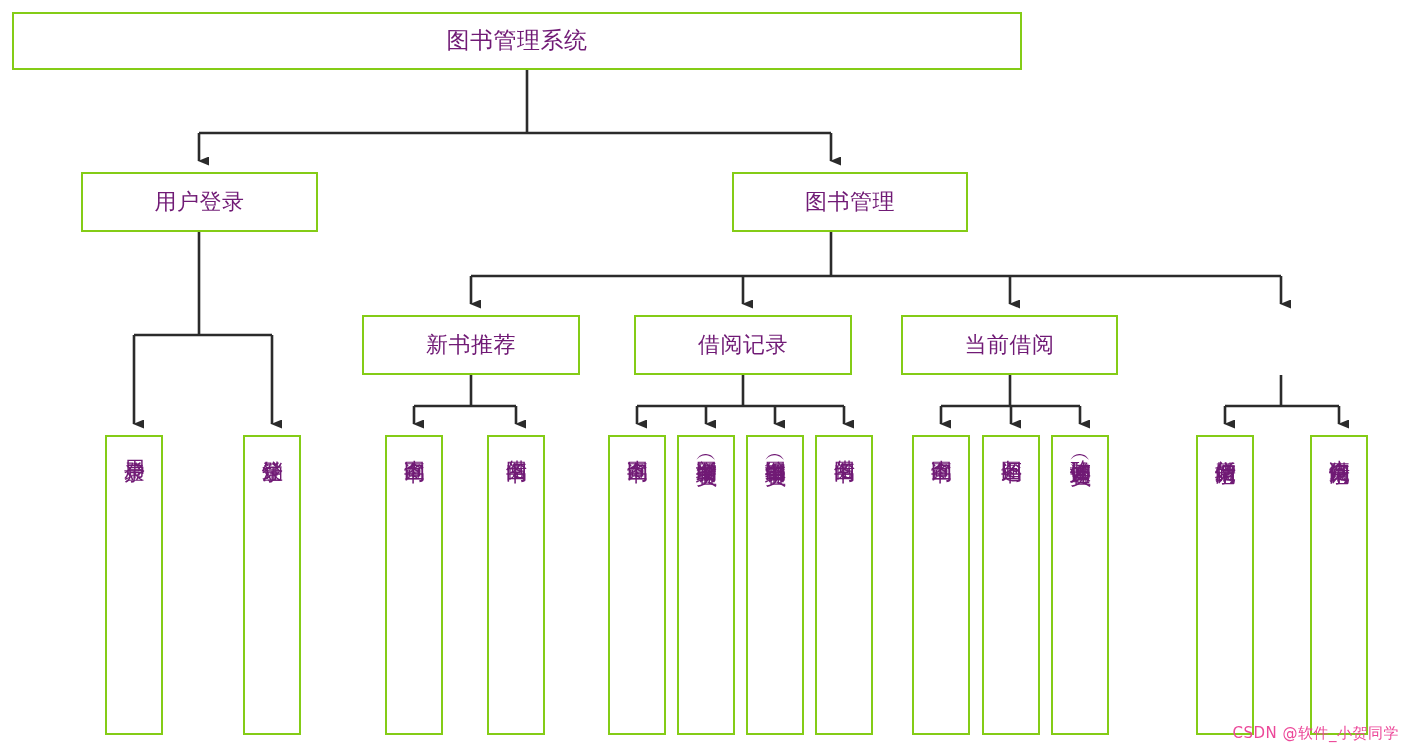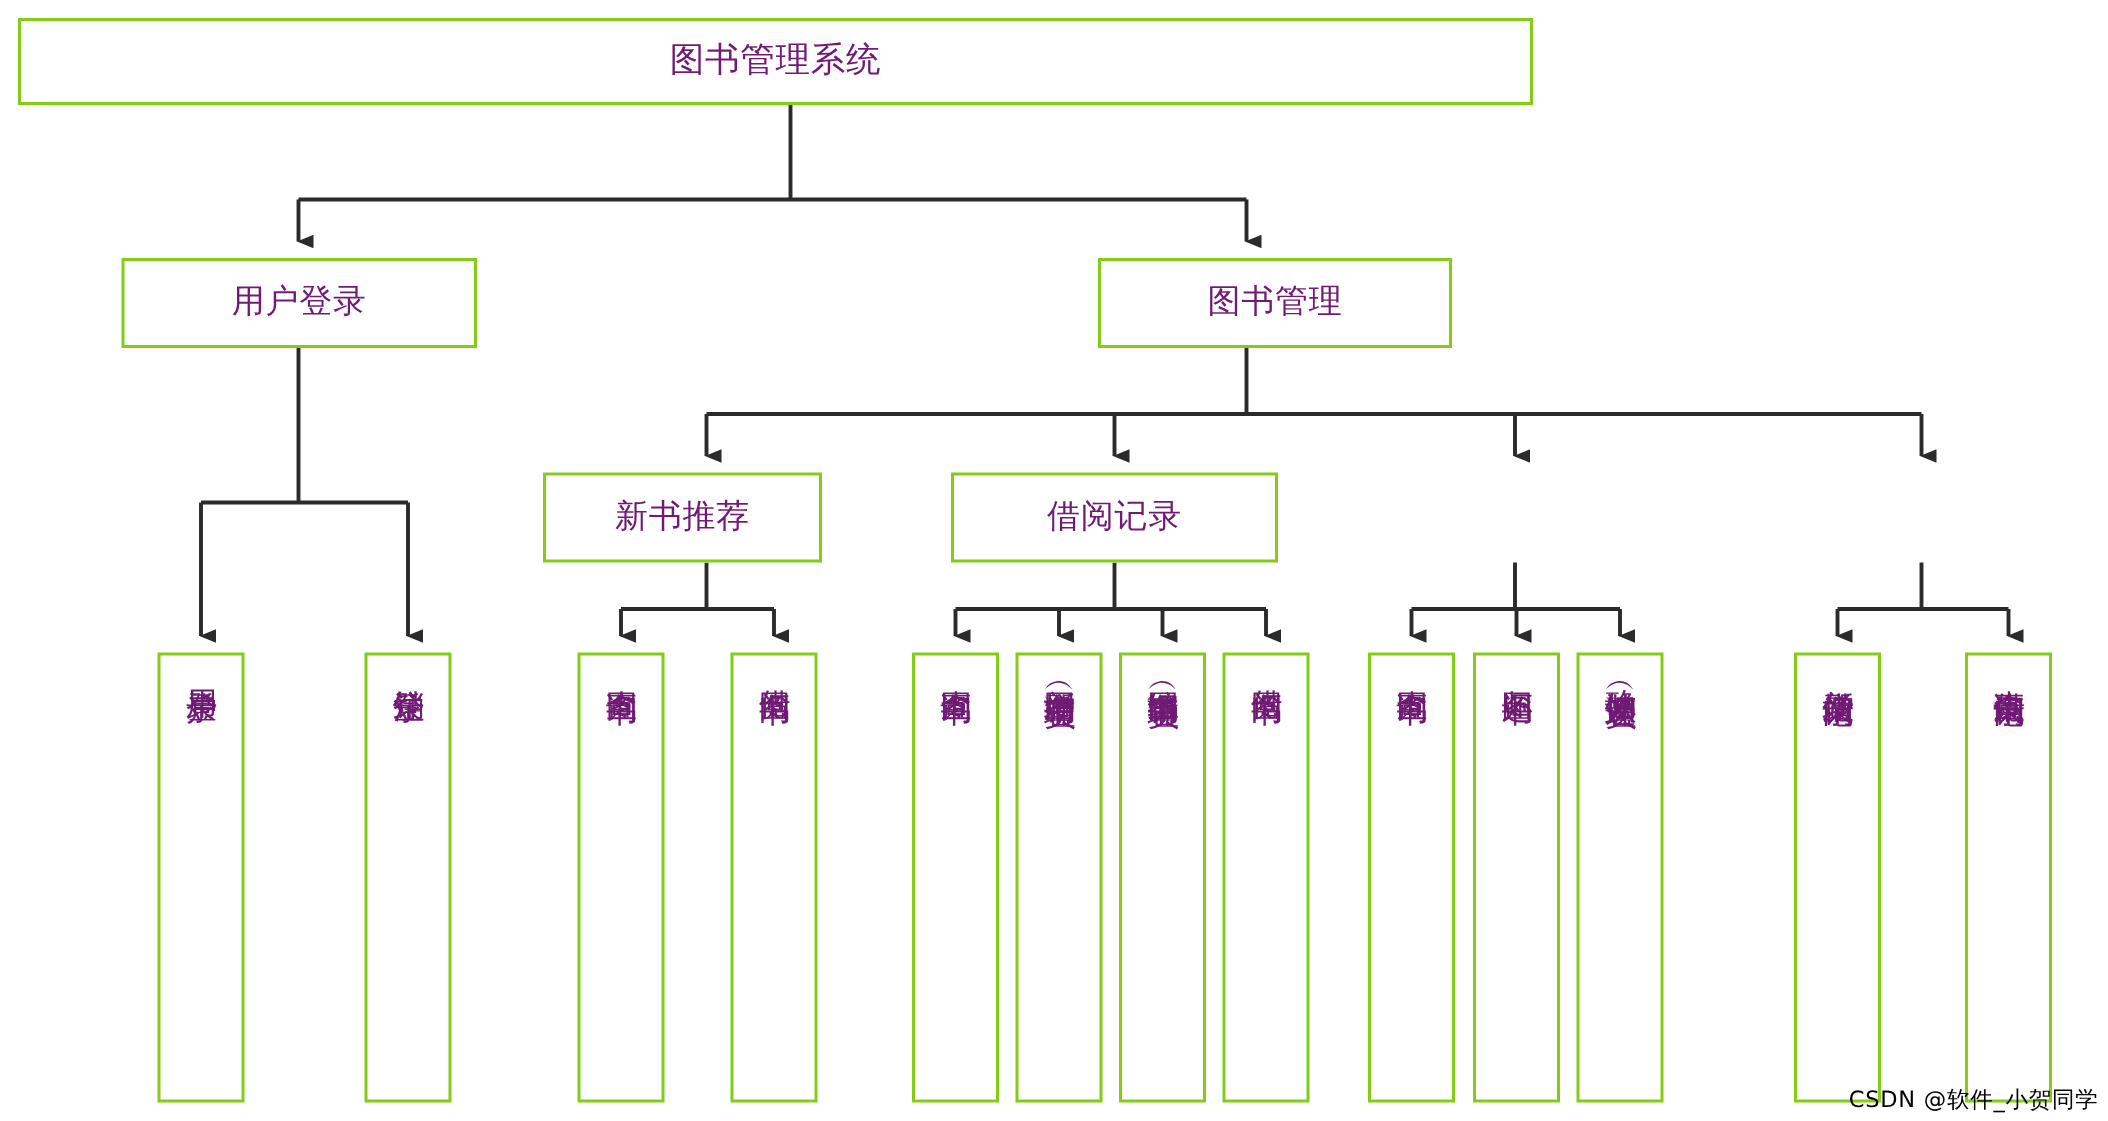--- a/index.html
+++ b/index.html
@@ -60,21 +60,21 @@
     font-size: 21px;
     line-height: 1.0;
     letter-spacing: 1px;
     white-space: nowrap;
   }
   .watermark {
     position: absolute;
     right: 6px;
     bottom: 4px;
     font-size: 15px;
-    color: #000000;
+    color: #ec4899;
     letter-spacing: 0.5px;
     white-space: nowrap;
     user-select: none;
     text-align: right;
   }
 </style>
 </head>
 <body>
 
 <div id="canvas">
@@ -133,25 +133,28 @@
     <span class="node-label">图书管理系统</span>
   </div>
 
   <div class="node h" style="left:81px; top:172px; width:237px; height:60px;">
     <span class="node-label">用户登录</span>
   </div>
   <div class="node h" style="left:712px; top:172px; width:236px; height:60px;margin-left:20px;">
     <span class="node-label">图书管理</span>
   </div>
 
-  <div class="node h" style="left:362px; top:315px; width:186px; height:60px;">
+  <div class="node h" style="left:362px; top:315px; width:218px; height:60px;">
     <span class="node-label">新书推荐</span>
   </div>
   <div class="node h" style="left:634px; top:315px; width:218px; height:60px;">
     <span class="node-label">借阅记录</span>
+  </div>
+  <div class="node h" style="left:901px; top:315px; width:217px; height:60px;">
+    <span class="node-label">当前借阅</span>
   </div>
 
   <div class="node v" style="left:105px; top:435px; width:58px; height:300px;">
     <span class="node-label">用户登录</span>
   </div>
   <div class="node v" style="left:243px; top:435px; width:58px; height:300px;">
     <span class="node-label">注销登录</span>
   </div>
   <div class="node v" style="left:385px; top:435px; width:58px; height:300px;">
     <span class="node-label">查询图书</span>

